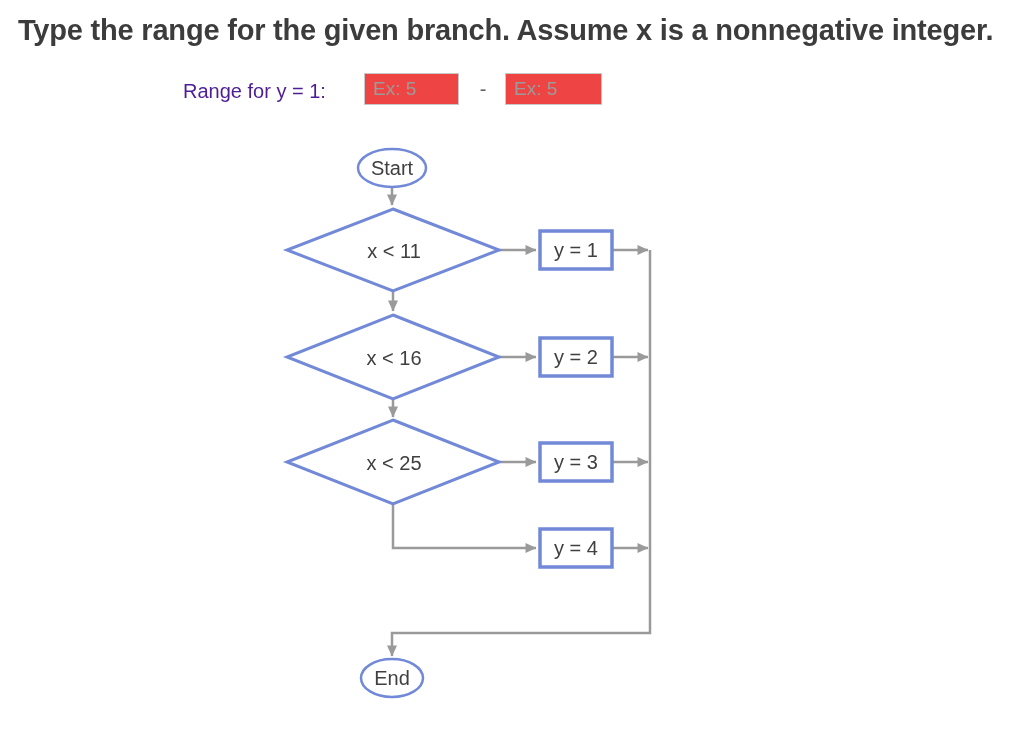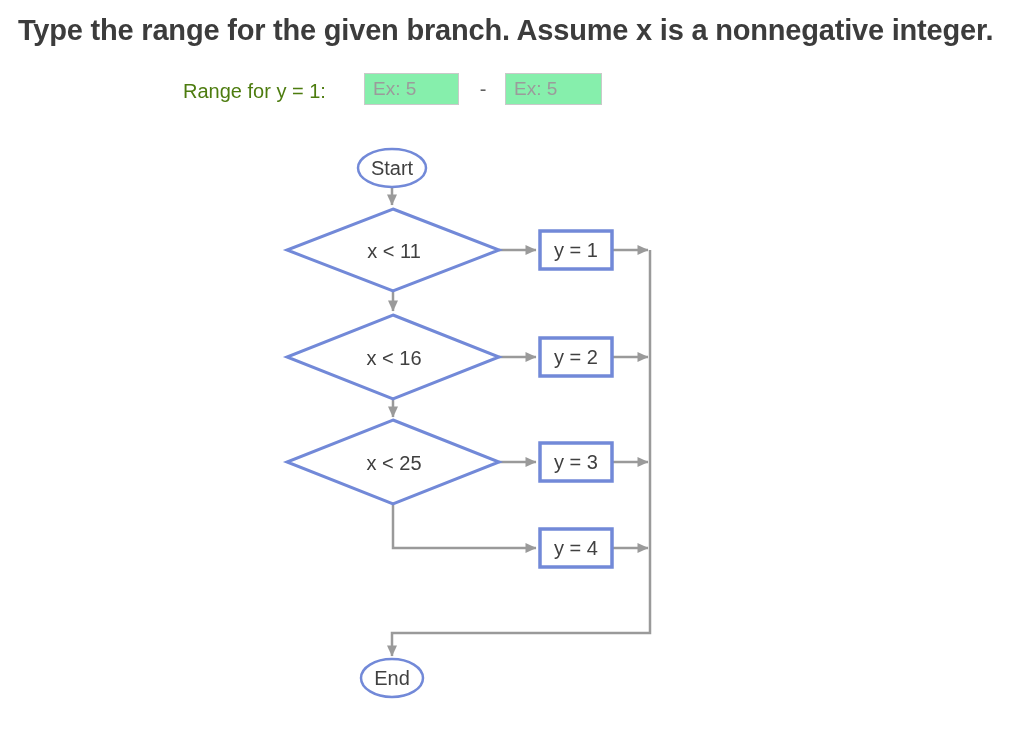--- a/index.html
+++ b/index.html
@@ -22,32 +22,32 @@
     font-weight: 700;
     color: #3c3c3c;
     white-space: nowrap;
     letter-spacing: -0.2px;
   }
   .question-label {
     position: absolute;
     left: 183px;
     top: 80px;
     font-size: 20px;
-    color: #4d7c0f;
+    color: #4c1d95;
     white-space: nowrap;
   }
   .range-input {
     position: absolute;
     top: 73px;
     height: 32px;
     width: 95px;
     box-sizing: border-box;
     border: 1px solid #c9c9c9;
     border-radius: 0;
-    background: #86efac;
+    background: #ef4444;
     font-family: "Liberation Sans", sans-serif;
     font-size: 19px;
     color: #333333;
     padding: 0 8px;
     outline: none;
   }
   .range-input::placeholder {
     color: #9b9b9b;
     opacity: 1;
   }

